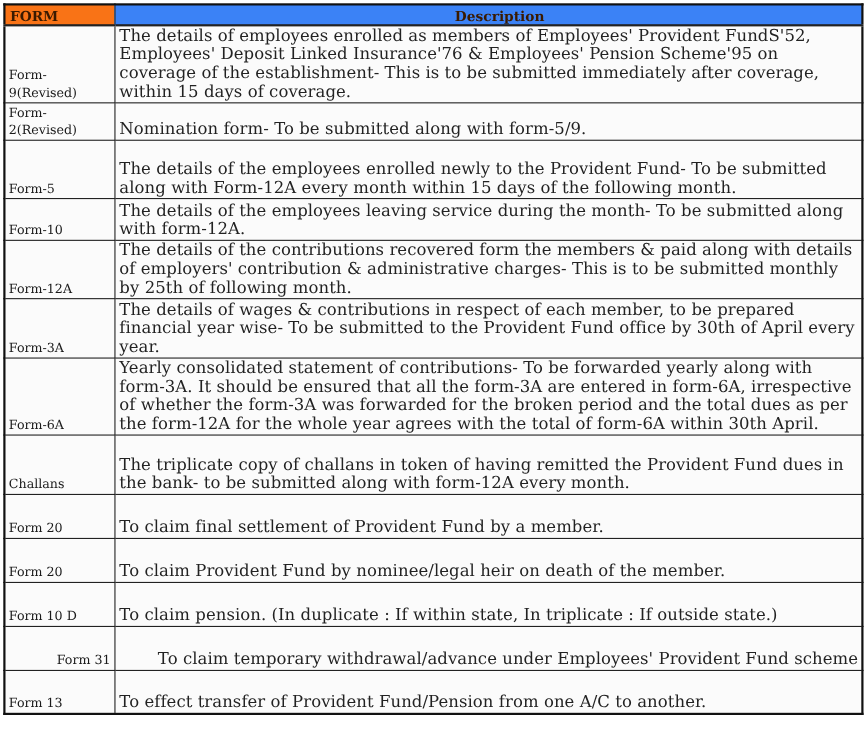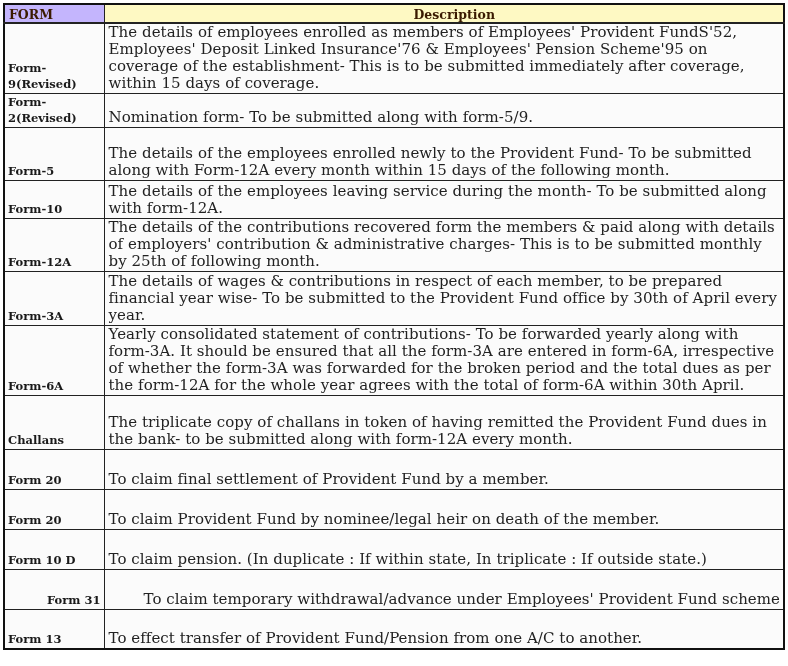--- a/index.html
+++ b/index.html
@@ -39,21 +39,21 @@
       border-bottom: 2px solid #222;
     }
     .sheet thead th.form-col {
       text-align: left;
       padding-left: 4px;
     }
     .sheet thead th.desc-col {
       text-align: center;
     }
     .form-cell {
-      font-weight: bold;
+      font-weight: normal;
       font-size: 11.5px;
       line-height: 16px;
       color: #1a1a1a;
       padding-left: 3px !important;
       padding-bottom: 1px !important;
     }
     .desc-cell {
       font-size: 15px;
       line-height: 17px;
       padding-left: 4px !important;
@@ -67,22 +67,22 @@
 </head>
 <body>
 
 <table class="sheet">
   <colgroup>
     <col class="col-form">
     <col class="col-desc">
   </colgroup>
   <thead>
     <tr>
-      <th class="form-col" style="background: #c4b5fd; margin-top: 37px;">FORM</th>
-      <th class="desc-col" style="background: #fef9c3; padding-left: 24px;">Description</th>
+      <th class="form-col" style="background: #f97316; margin-top: 37px;">FORM</th>
+      <th class="desc-col" style="background: #3b82f6; padding-left: 24px;">Description</th>
     </tr>
   </thead>
   <tbody id="rows">
     <tr style="height: 52px;">
       <td class="form-cell">Form-9(Revised)</td>
       <td class="desc-cell">The details of employees enrolled as members of Employees' Provident FundS'52, Employees' Deposit Linked Insurance'76 &amp; Employees' Pension Scheme'95 on coverage of the establishment- This is to be submitted immediately after coverage, within 15 days of coverage.</td>
     </tr>
     <tr style="height: 33px;">
       <td class="form-cell">Form-2(Revised)</td>
       <td class="desc-cell">Nomination form- To be submitted along with form-5/9.</td>

